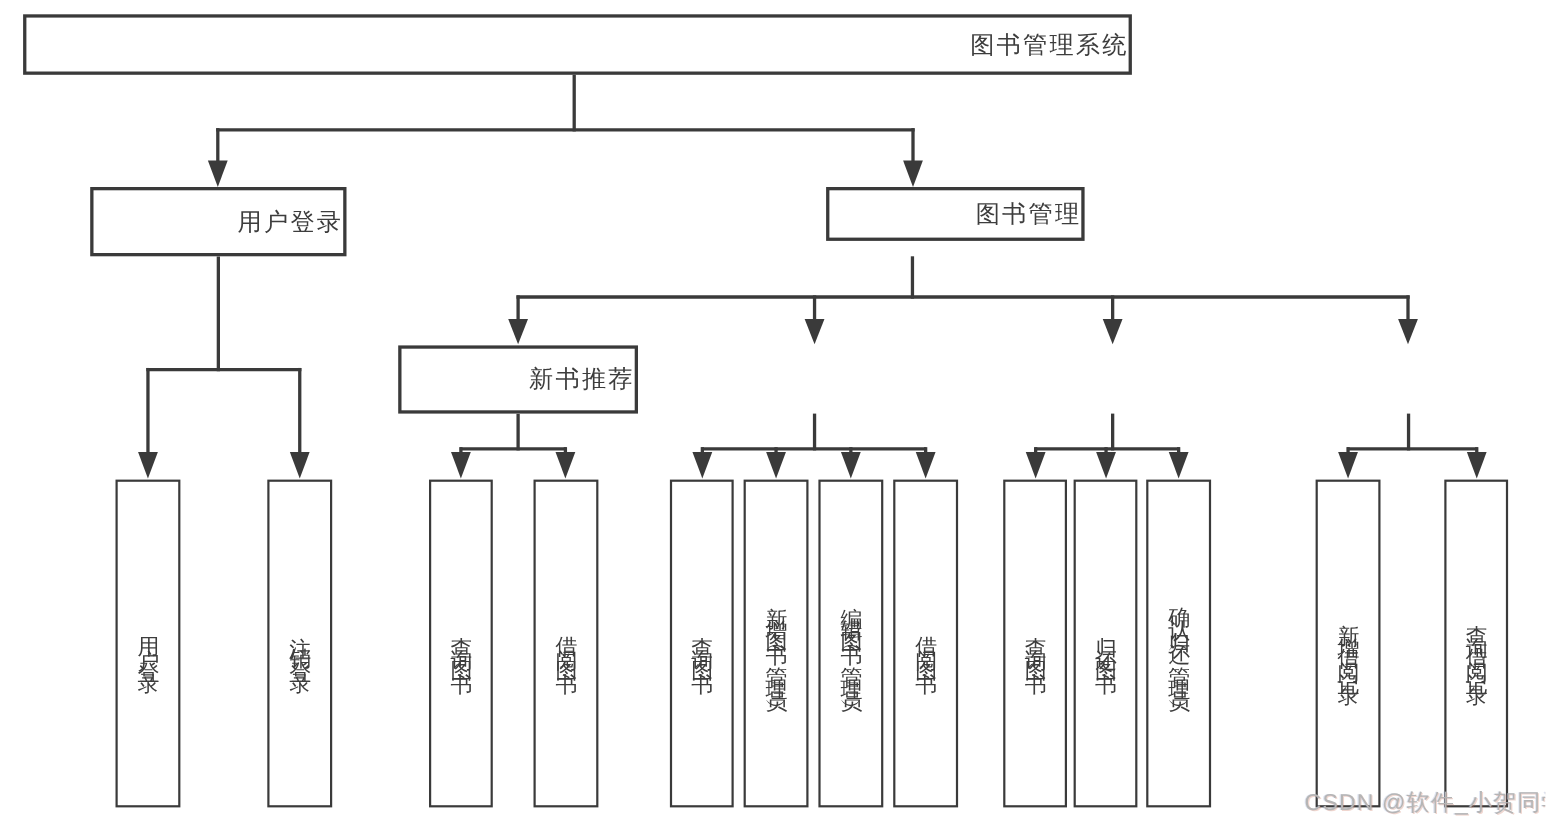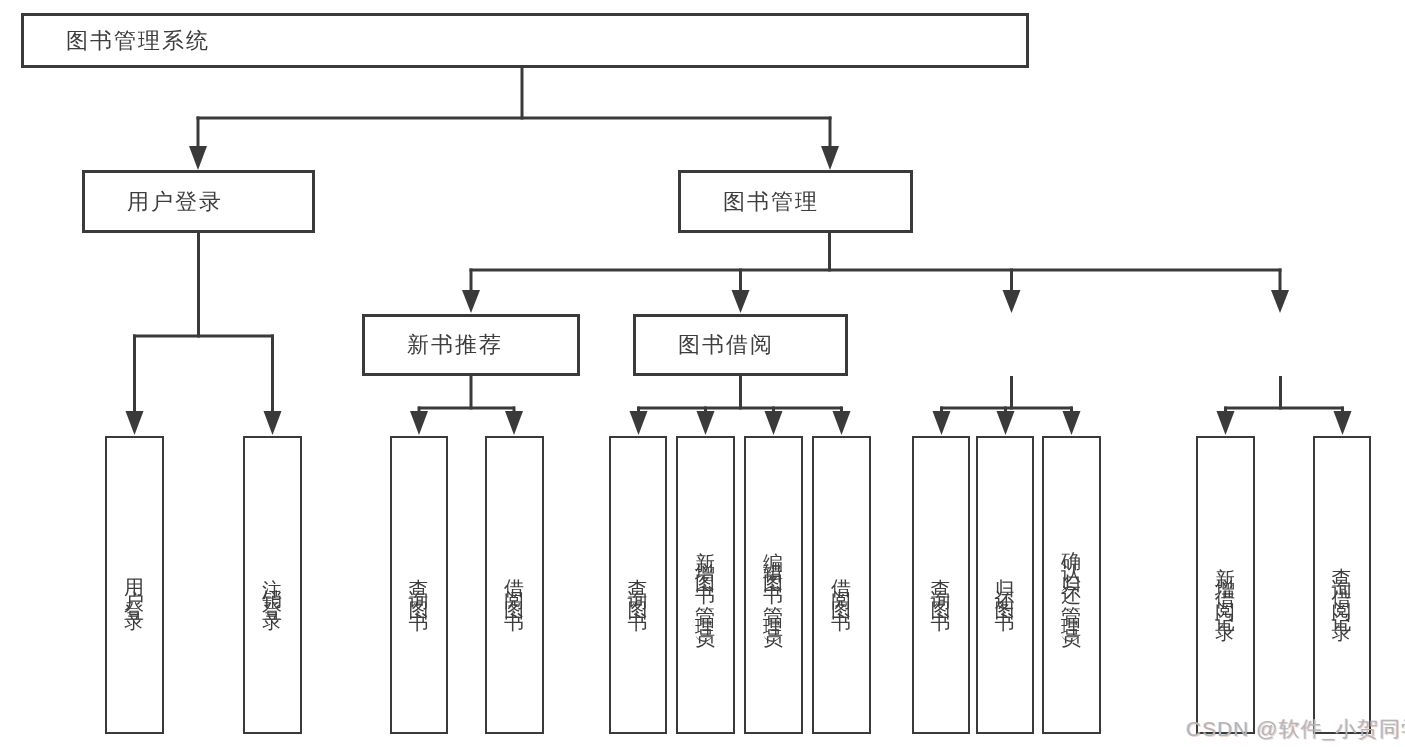--- a/index.html
+++ b/index.html
@@ -15,24 +15,23 @@
   svg.wires { position: absolute; left: 0; top: 0; pointer-events: none; }
   svg.wires line { stroke: var(--line, #3a3a3a); stroke-width: 3; }
   svg.wires polygon { fill: var(--line, #3a3a3a); }
 
   .box {
     position: absolute;
     background: #ffffff;
     border: 3px solid var(--line, #3a3a3a);
     display: flex;
     align-items: center;
-    justify-content: flex-start;
+    justify-content: flex-end;
     color: var(--ink, #3d3d3d);
     z-index: 2;
-    padding-left: 42px;
   }
   .box .lbl { font-size: 22px; letter-spacing: 2px; white-space: nowrap; }
 
   .leaf {
     position: absolute;
     top: 436px;
     height: 298px;
     background: #ffffff;
     border: 2px solid var(--line, #3a3a3a);
     display: flex;
@@ -143,30 +142,27 @@
     </g>
   </svg>
 
   <div class="box" style="left:21px; top:13px; width:1008px; height:55px;">
     <span class="lbl">图书管理系统</span>
   </div>
 
   <div class="box" style="left:82px; top:170px; width:233px; height:63px;">
     <span class="lbl">用户登录</span>
   </div>
-  <div class="box" style="left:678px; top:170px; width:235px; height:63px;">
+  <div class="box" style="left:751px; top:170px; width:235px; height:49px;">
     <span class="lbl">图书管理</span>
   </div>
 
   <div class="box" style="left:362px; top:314px; width:218px; height:62px;">
     <span class="lbl">新书推荐</span>
   </div>
-  <div class="box" style="left:633px; top:314px; width:215px; height:62px;">
-    <span class="lbl">图书借阅</span>
-  </div>
 
   <div class="leaf" style="left:105px; width:59px;">
     <span class="vlbl">用户登录</span>
   </div>
   <div class="leaf" style="left:243px; width:59px;">
     <span class="vlbl">注销登录</span>
   </div>
   <div class="leaf" style="left:390px; width:58px;">
     <span class="vlbl">查询图书</span>
   </div>

